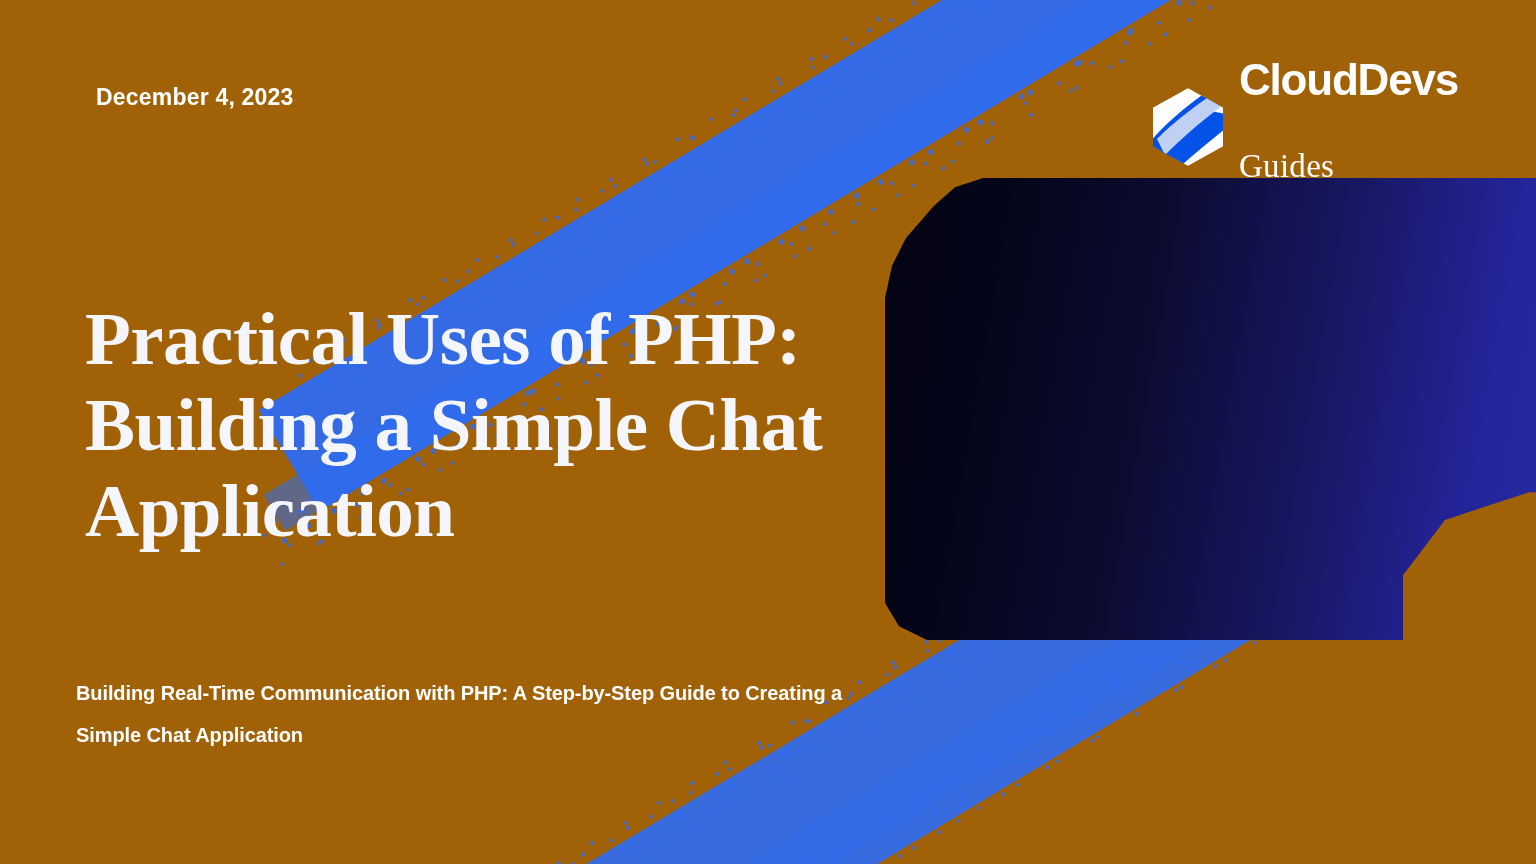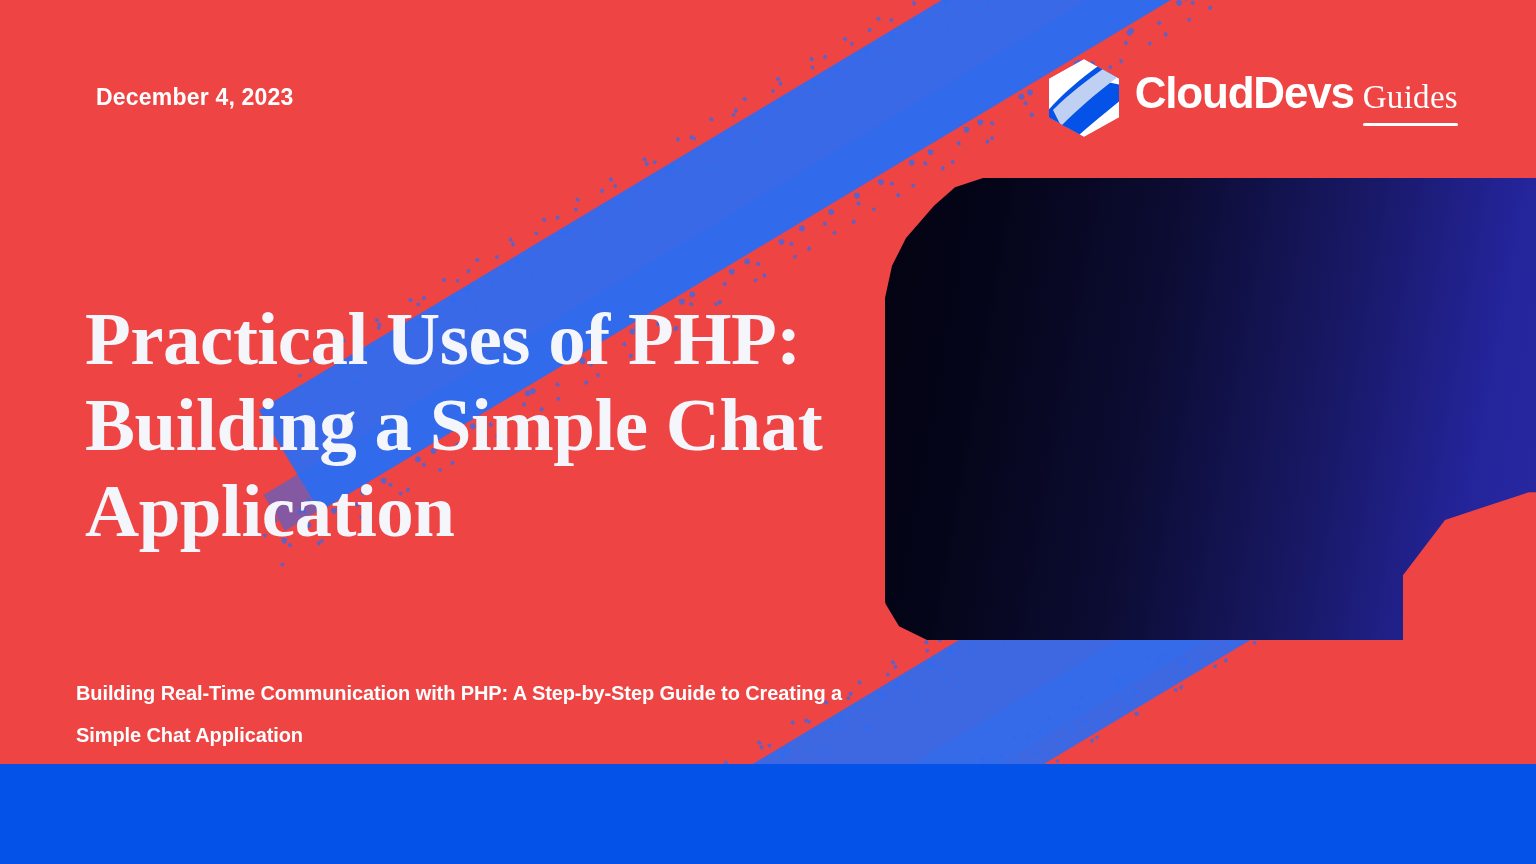--- a/index.html
+++ b/index.html
@@ -6,22 +6,22 @@
 
   html, body {
     width:1536px; height:864px;
     overflow:hidden;
     background:#0452E8;
     font-family:"Liberation Sans", sans-serif;
   }
 
   #slide {
     position:relative;
-    width:1536px; height:764px;
-    background:#ef4444;
+    width:1536px; height:864px;
+    background:#a16207;
     overflow:hidden;
   }
 
   
   .brush-layer { position:absolute; inset:0; overflow:hidden; pointer-events:none; }
 
   .brush {
     position:absolute;
     background:#2E6BF0;
     transform-origin:center center;
@@ -76,29 +76,29 @@
     font-weight:700;
     letter-spacing:.2px;
     white-space:nowrap;
   }
 
   .brand {
     position:absolute; right:78px; top:58px;
     display:flex; align-items:center; gap:12px;
   }
   .brand-mark { width:78px; height:80px; display:block; flex:none; }
-  .brand-text { display:flex; align-items:baseline; gap:9px; }
+  .brand-text { display:flex; align-items:baseline; gap:24px;flex-direction:column; }
   .brand-primary {
     color:#FFFFFF;
     font-size:44px;
     font-weight:800;
     letter-spacing:-1.2px;
     line-height:1;
   }
-  .brand-secondary-wrap { display:flex; flex-direction:column; align-items:flex-start; }
+  .brand-secondary-wrap { display:flex; flex-direction:column; align-items:flex-start;margin-top:24px; }
   .brand-secondary {
     color:#FFFFFF;
     font-family:"Liberation Serif", serif;
     font-size:33px;
     font-weight:400;
     line-height:1;
     letter-spacing:.3px;
   }
   .brand-underline {
     height:3px; background:#FFFFFF; margin-top:9px; border-radius:2px;

